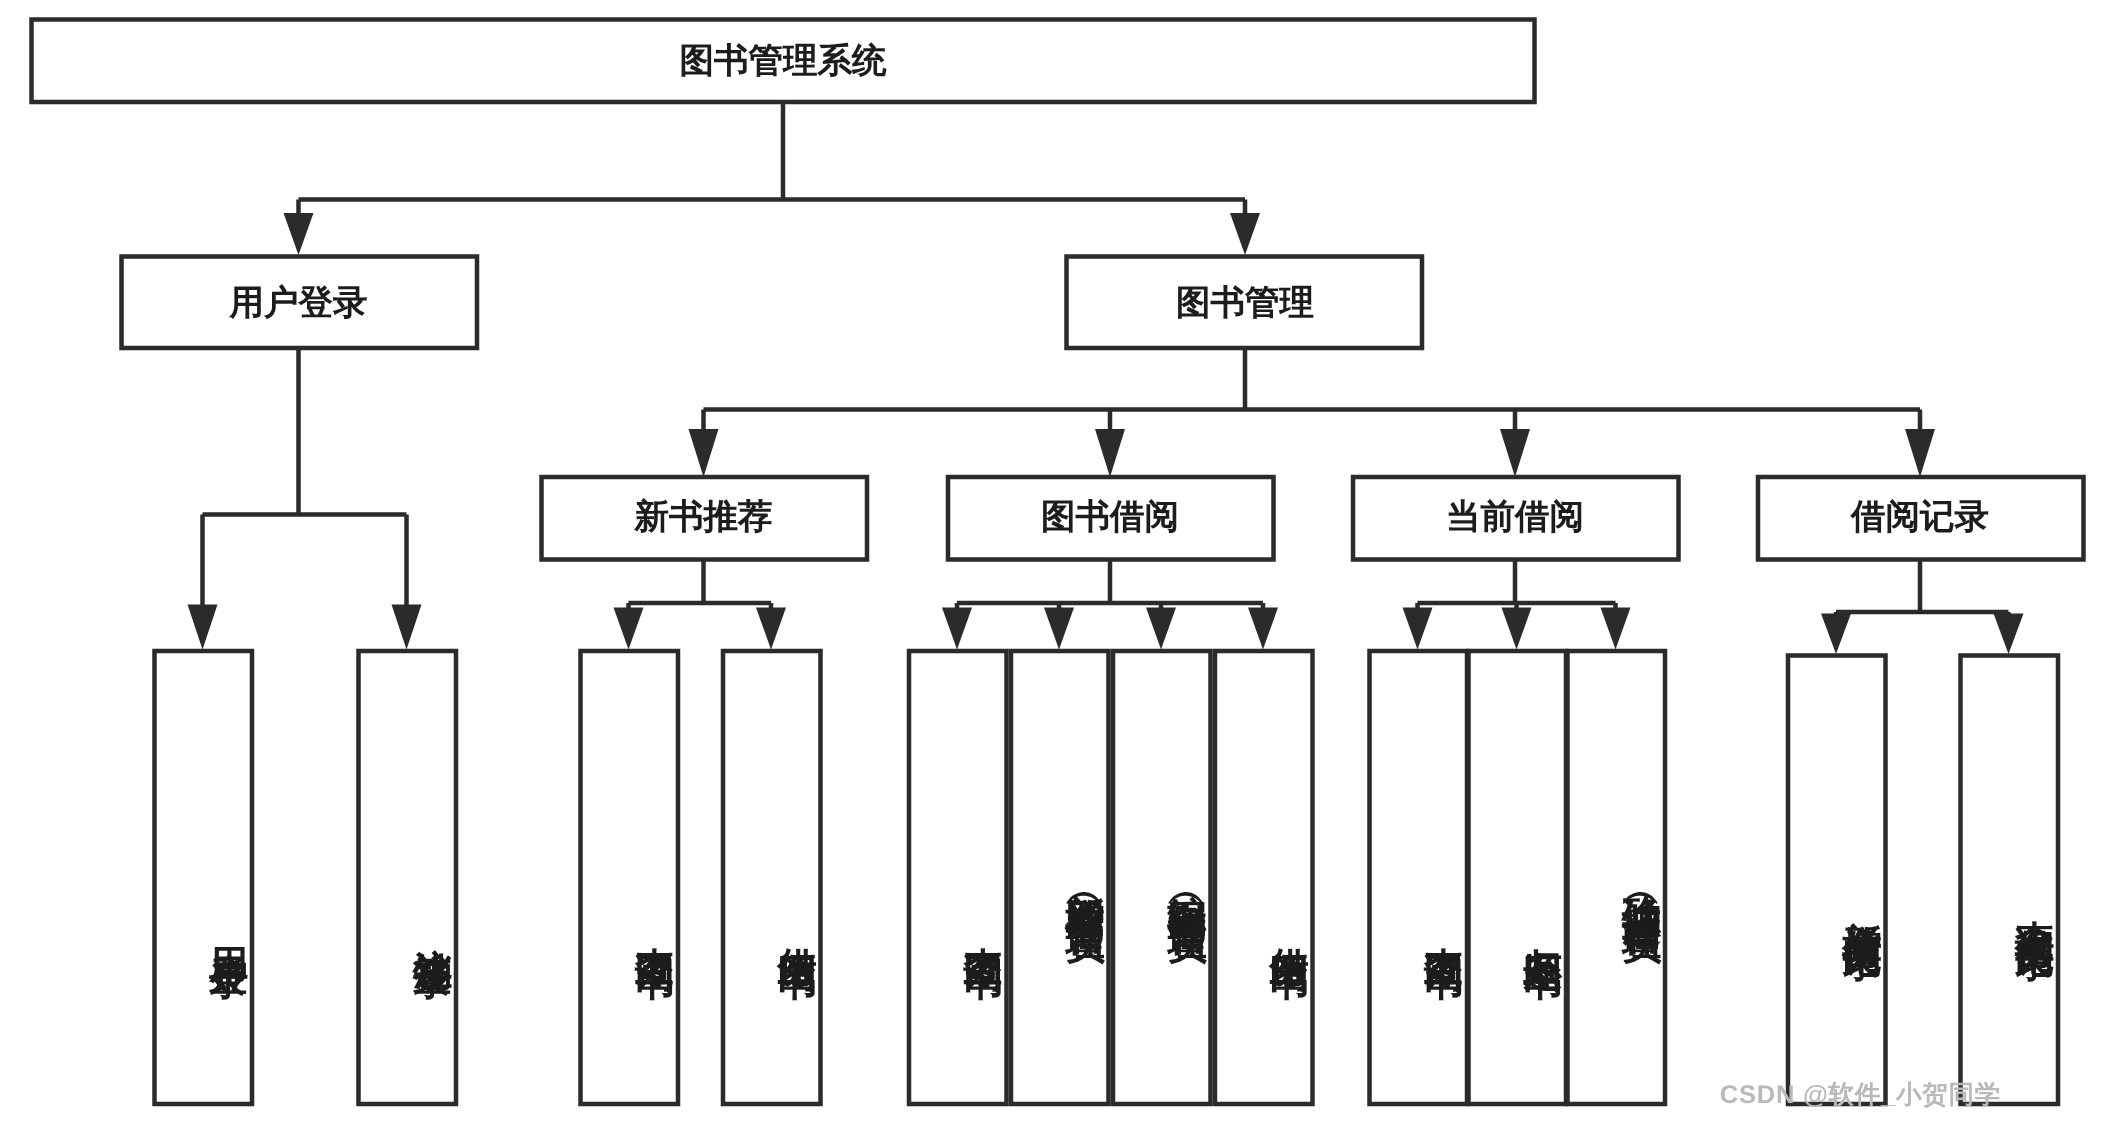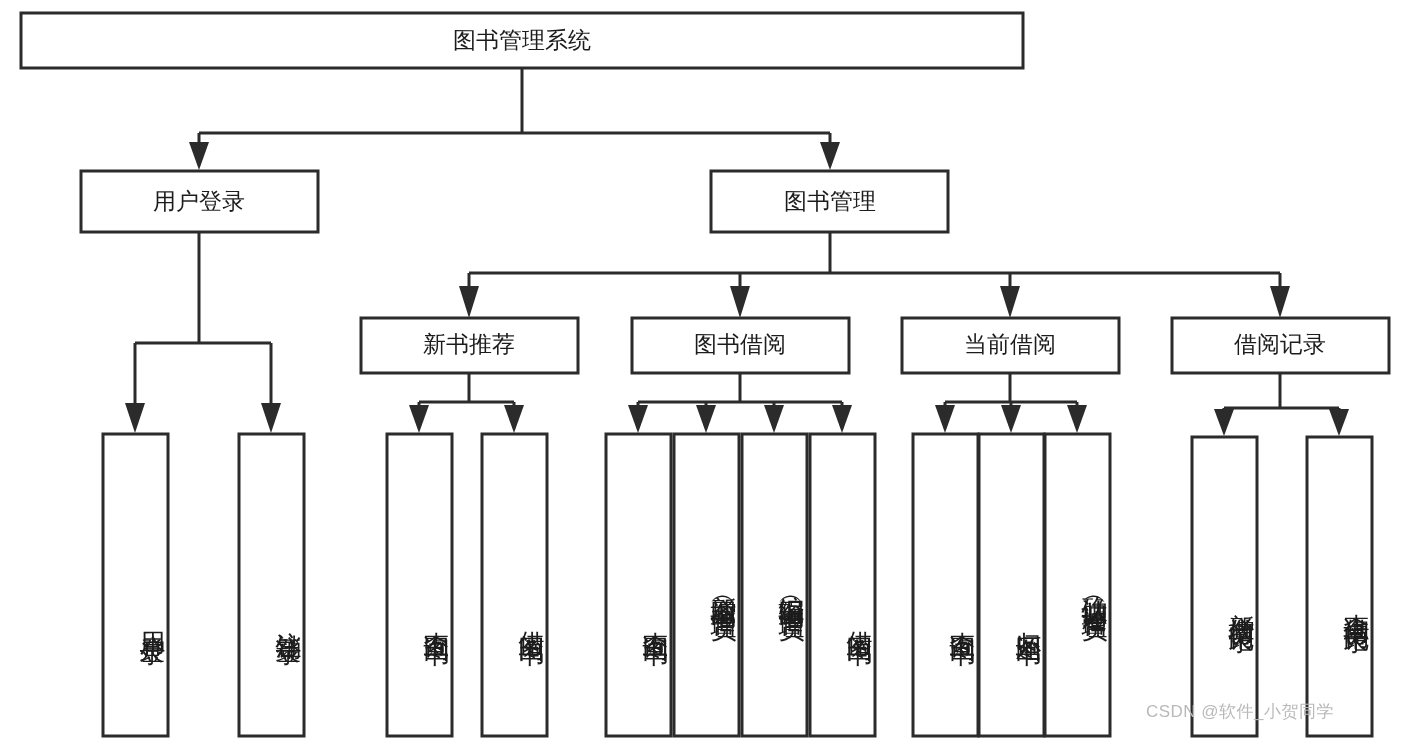--- a/index.html
+++ b/index.html
@@ -11,20 +11,21 @@
     width: 1405px;
     height: 747px;
     font-family: "Liberation Sans", "DejaVu Sans", sans-serif;
     overflow: hidden;
   }
   #diagram-root {
     position: relative;
     width: 1342px;
     height: 747px;
     background: #ffffff;
+    font-weight: bold;
   }
   svg.diagram-canvas {
     position: absolute;
     left: 0;
     top: 0;
     width: 1405px;
     height: 747px;
   }
   .node-box {
     fill: #ffffff;
@@ -58,21 +59,21 @@
     letter-spacing: 3px;
     display: flex;
     align-items: flex-start;
     justify-content: center;
     white-space: nowrap;
     pointer-events: none;
   }
   .watermark {
     position: absolute;
     right: 8px;
-    bottom: 24px;
+    bottom: 6px;
     font-family: "Liberation Sans", "DejaVu Sans", sans-serif;
     font-size: 17px;
     color: #b9b9b9;
     letter-spacing: 0.5px;
     white-space: nowrap;
   }
 </style>
 </head>
 <body>
 

